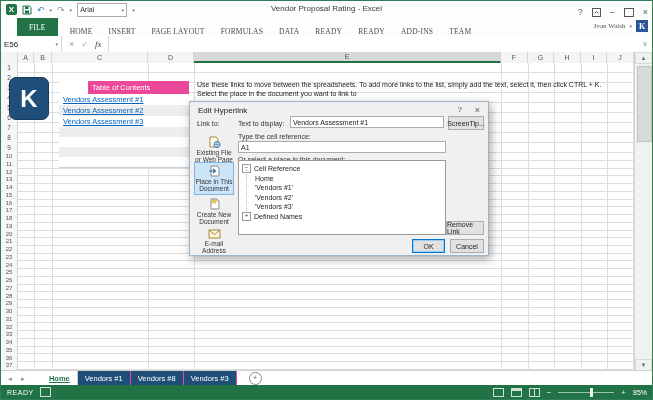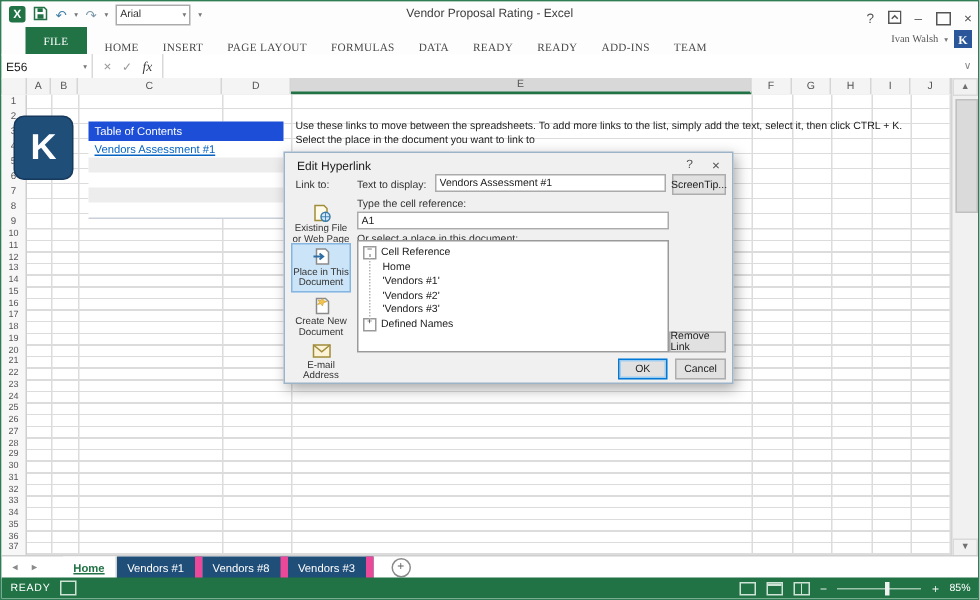--- a/index.html
+++ b/index.html
@@ -47,21 +47,21 @@
      background:repeating-linear-gradient(to bottom,transparent 0 6.75px,#dcdcdc 6.75px 7.75px);}
   .vl{position:absolute;top:0;width:1px;height:307px;background:#dcdcdc;}
   .rownums-a,.rownums-b{position:absolute;left:0;width:16px;text-align:center;color:#555;background:#f7f7f7;border-right:1px solid #cfcfcf;}
   .rownums-a{top:0;} .rownums-b{top:90px;}
   .rownums-a span{display:block;height:10px;line-height:10px;font-size:6.5px;}
   .rownums-b span{display:block;height:7.75px;line-height:7.75px;font-size:6px;}
   
   .klogo{position:absolute;left:8px;top:76px;width:38px;height:41px;background:#1f4e79;border:1px solid #16395c;border-radius:7px;
          color:#fff;font-size:24px;font-weight:bold;display:flex;align-items:center;justify-content:center;}
   .toc{position:absolute;left:58px;top:80px;width:130px;border-bottom:1px solid #c9cfd8;background:#fff;}
-  .toc-h{height:13px;background:#1d4ed8;color:#fff;font-size:7.5px;display:flex;align-items:center;padding-left:4px;}
+  .toc-h{height:13px;background:#ec4899;color:#fff;font-size:7.5px;display:flex;align-items:center;padding-left:4px;margin-left:29px;}
   .toc-r{height:11px;display:flex;align-items:center;padding-left:4px;font-size:7.5px;}
   .toc-r a{color:#0563c1;text-decoration:underline;}
   .toc-e{height:10px;}
   .band{background:#ededed;}
   .instr{position:absolute;left:196px;top:79px;width:408px;font-size:7px;line-height:9px;color:#1a1a1a;}
   
   .dlg{position:absolute;left:188px;top:100px;width:298px;height:153px;background:#f0f0f0;border:1px solid #9db3c8;
        box-shadow:2px 3px 9px rgba(0,0,0,.35);font-size:7px;color:#222;}
   .dlg-title{position:absolute;left:8px;top:4px;font-size:8px;color:#1a1a1a;}
   .dlg-help{position:absolute;right:26px;top:3px;color:#555;font-size:8px;}
@@ -85,21 +85,21 @@
   .varr{position:absolute;left:0;width:100%;height:12px;display:flex;align-items:center;justify-content:center;color:#707070;font-size:6px;background:#f1f1f1;border:1px solid #dadada;box-sizing:border-box;}
   .vthumb{position:absolute;left:2px;top:14px;width:13px;height:74px;background:#dadada;border:1px solid #c0c0c0;}
   .hscroll{position:absolute;left:470px;top:370px;width:170px;height:13px;background:#f1f1f1;border:1px solid #dadada;box-sizing:border-box;display:flex;align-items:center;}
   .harr{width:12px;height:100%;display:flex;align-items:center;justify-content:center;color:#707070;font-size:6px;}
   .hthumb{width:112px;height:9px;background:#dadada;border:1px solid #c0c0c0;}
   
   .tabbar{position:absolute;left:0;top:369px;width:100%;height:15px;background:#fff;border-top:1px solid #cfcfcf;display:flex;align-items:stretch;}
   .tnav{display:flex;align-items:center;gap:7px;padding:0 6px;color:#8a8a8a;font-size:6px;}
   .stab{display:flex;align-items:center;justify-content:center;font-size:7.5px;padding:0 7px;}
   .stab.active{background:#fff;color:#217346;font-weight:bold;text-decoration:underline;border-right:1px solid #d0d0d0;}
-  .stab.navy{background:#1f4e79;color:#fff;border-right:5px solid #ec4899;}
+  .stab.navy{background:#1f4e79;color:#fff;border-right:1px solid #ec4899;}
   .addsheet{width:11px;height:11px;border:1px solid #8a8a8a;border-radius:50%;color:#666;font-size:8px;line-height:9px;
             text-align:center;align-self:center;margin-left:12px;}
   
   .statusbar{position:absolute;left:0;top:384px;width:100%;height:14px;background:#217346;color:#fff;display:flex;align-items:center;}
   .st-mode{font-size:7px;letter-spacing:.5px;padding-left:6px;}
   .st-right{position:absolute;right:5px;display:flex;align-items:center;gap:7px;}
   .viewico{width:11px;height:9px;border:1px solid #cfe3d6;box-sizing:border-box;}
   .viewico.v2{background:linear-gradient(#cfe3d6 0 2px,transparent 2px);}
   .viewico.v3{background:linear-gradient(90deg,transparent 0 4px,#cfe3d6 4px 5px,transparent 5px);}
   .zsym{font-size:8px;color:#eaf4ee;}
@@ -250,20 +250,26 @@
       </div>
   </div>
 
   <div class="klogo">K</div>
 
   <div class="toc">
     <div class="toc-h">Table of Contents</div>
     <div class="toc-r">
         <a href="#">Vendors Assessment #1</a>
       </div>
+    <div class="toc-r band">
+        <a href="#">Vendors Assessment #2</a>
+      </div>
+    <div class="toc-r">
+        <a href="#">Vendors Assessment #3</a>
+      </div>
     <div class="toc-e band"></div>
     <div class="toc-e"></div>
     <div class="toc-e band"></div>
     <div class="toc-e"></div>
   </div>
 
   <div class="instr">Use these links to move between the spreadsheets. To add more links to the list, simply add the text, select it, then click CTRL + K. Select the place in the document you want to link to</div>
 
   <div class="vscroll">
     <div class="varr" style="top:0">▲</div>

